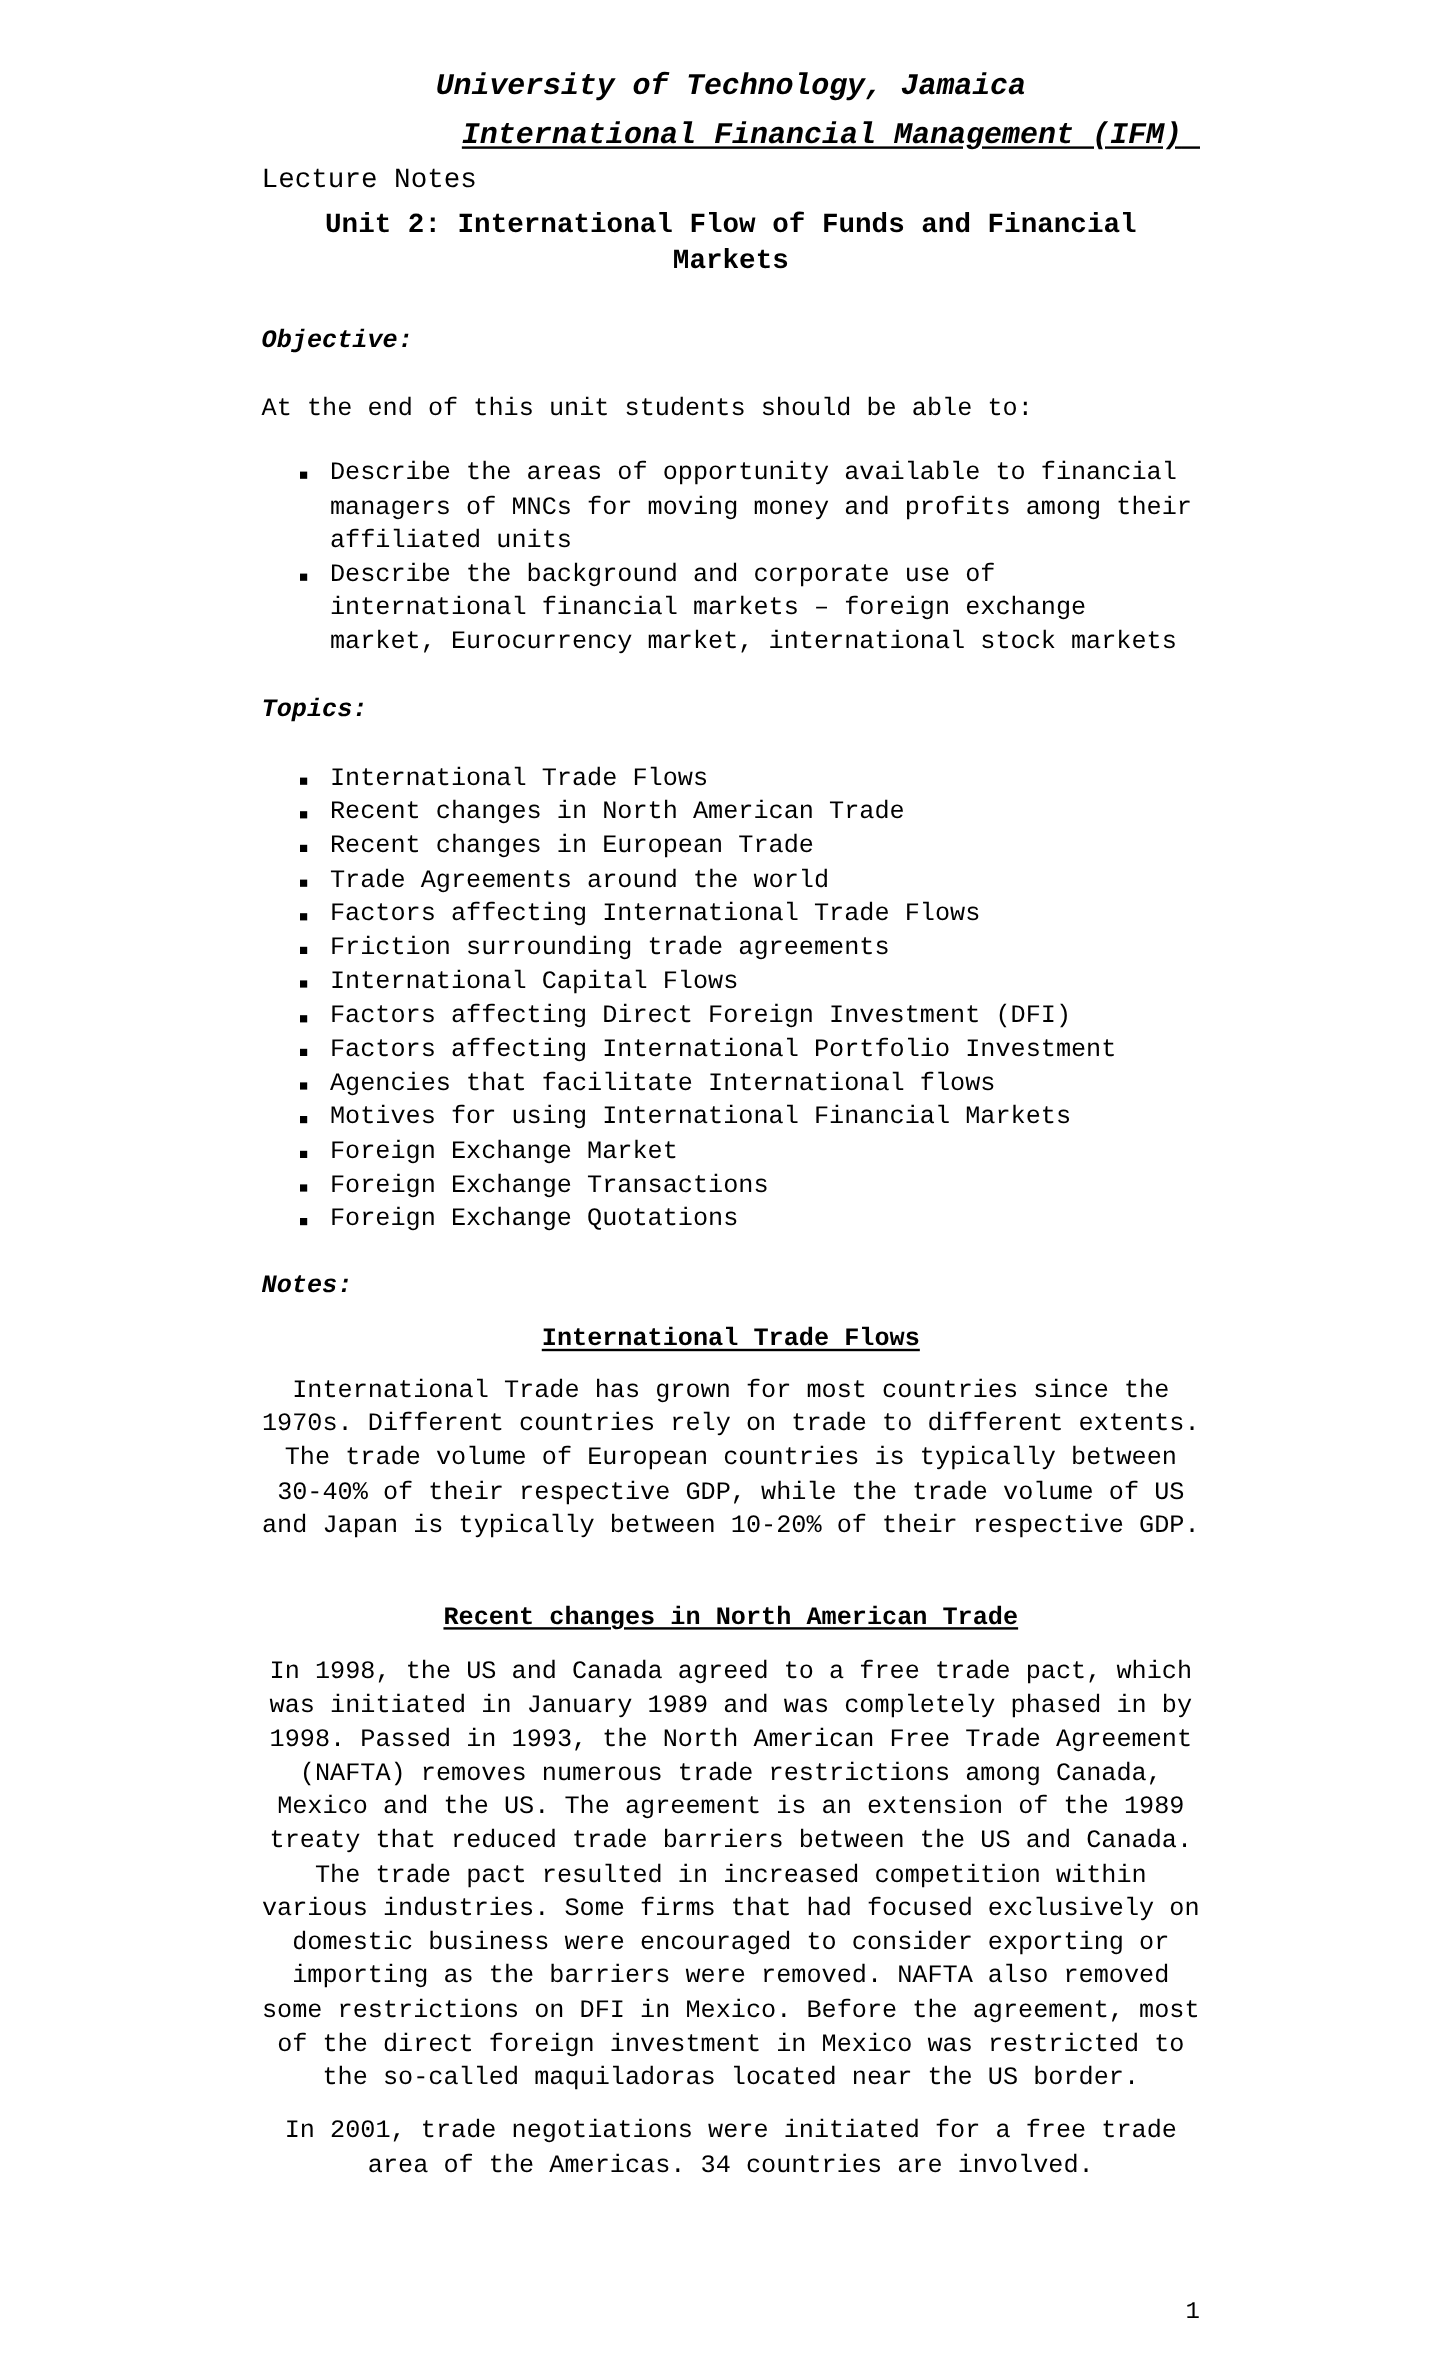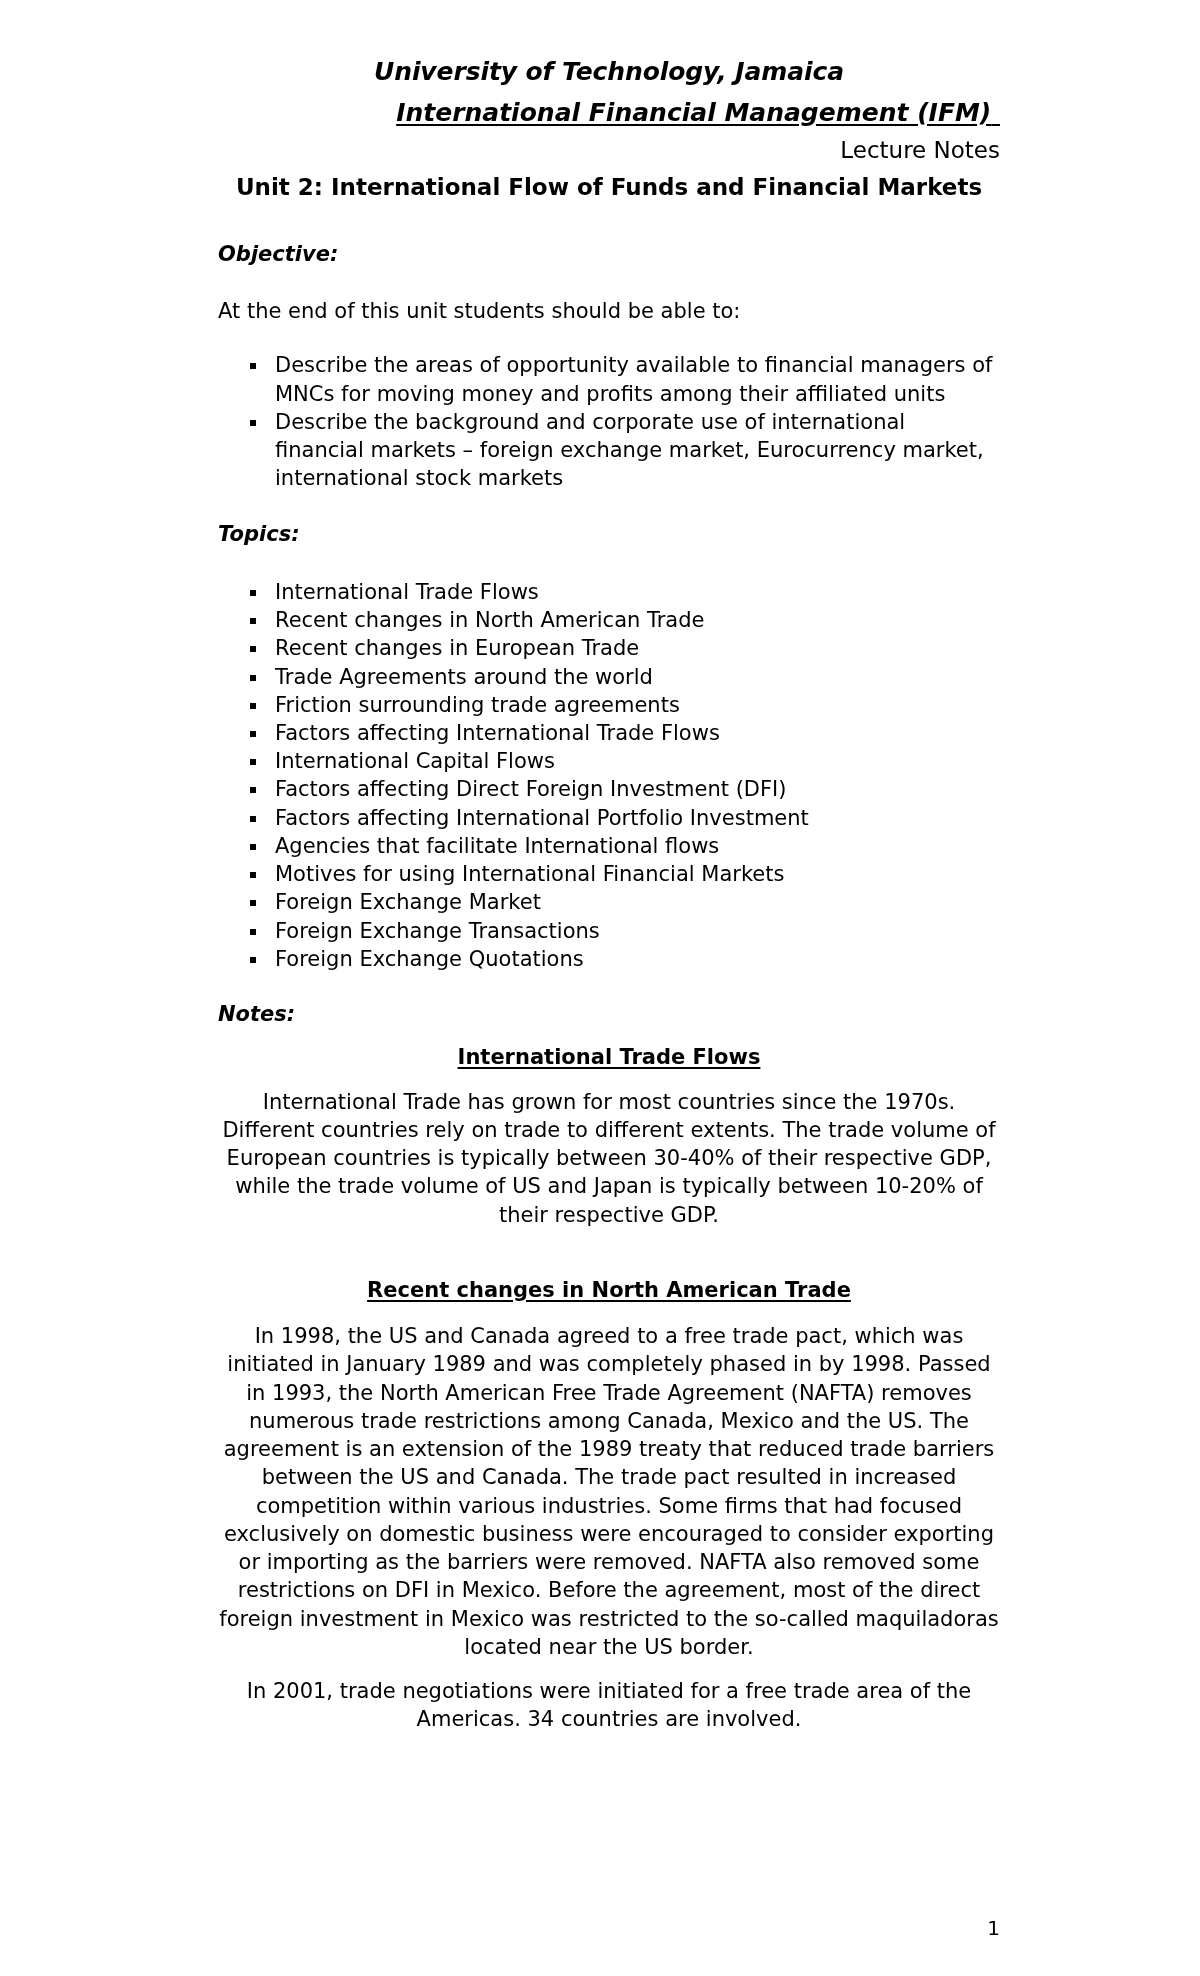--- a/index.html
+++ b/index.html
@@ -13,20 +13,21 @@
   }
   .page {
     position: relative;
     width: 1040px;
     height: 1976px;
     margin: 0 auto;
     background: #ffffff;
     box-sizing: border-box;
     padding: 56px 120px 0 138px;
     overflow: hidden;
+    font-family: Liberation Mono, monospace;
   }
 
   
   .doc-title {
     text-align: center;
     font-weight: bold;
     font-style: italic;
     font-size: 25px;
     line-height: 1.30;
     margin: 0 0 8px 0;
@@ -38,21 +39,21 @@
     font-style: italic;
     font-size: 25px;
     line-height: 1.30;
     margin: 0 0 7px 0;
   }
   .doc-subtitle .u {
     text-decoration: underline;
     text-underline-offset: 3px;
   }
   .doc-kind {
-    text-align: right;
+    text-align: left;
     font-size: 23px;
     font-weight: normal;
     line-height: 1.30;
     margin: 0 0 7px 0;
   }
   .doc-unit {
     text-align: center;
     font-weight: bold;
     font-size: 23px;
     line-height: 1.30;
@@ -166,22 +167,22 @@
 
   <div class="label">Topics:</div>
 
   <div class="sp-30"></div>
 
   <ul class="bul">
     <li>International Trade Flows</li>
     <li>Recent changes in North American Trade</li>
     <li>Recent changes in European Trade</li>
     <li>Trade Agreements around the world</li>
+    <li>Factors affecting International Trade Flows</li>
     <li>Friction surrounding trade agreements</li>
-    <li>Factors affecting International Trade Flows</li>
     <li>International Capital Flows</li>
     <li>Factors affecting Direct Foreign Investment (DFI)</li>
     <li>Factors affecting International Portfolio Investment</li>
     <li>Agencies that facilitate International flows</li>
     <li>Motives for using International Financial Markets</li>
     <li>Foreign Exchange Market</li>
     <li>Foreign Exchange Transactions</li>
     <li>Foreign Exchange Quotations</li>
   </ul>
 

